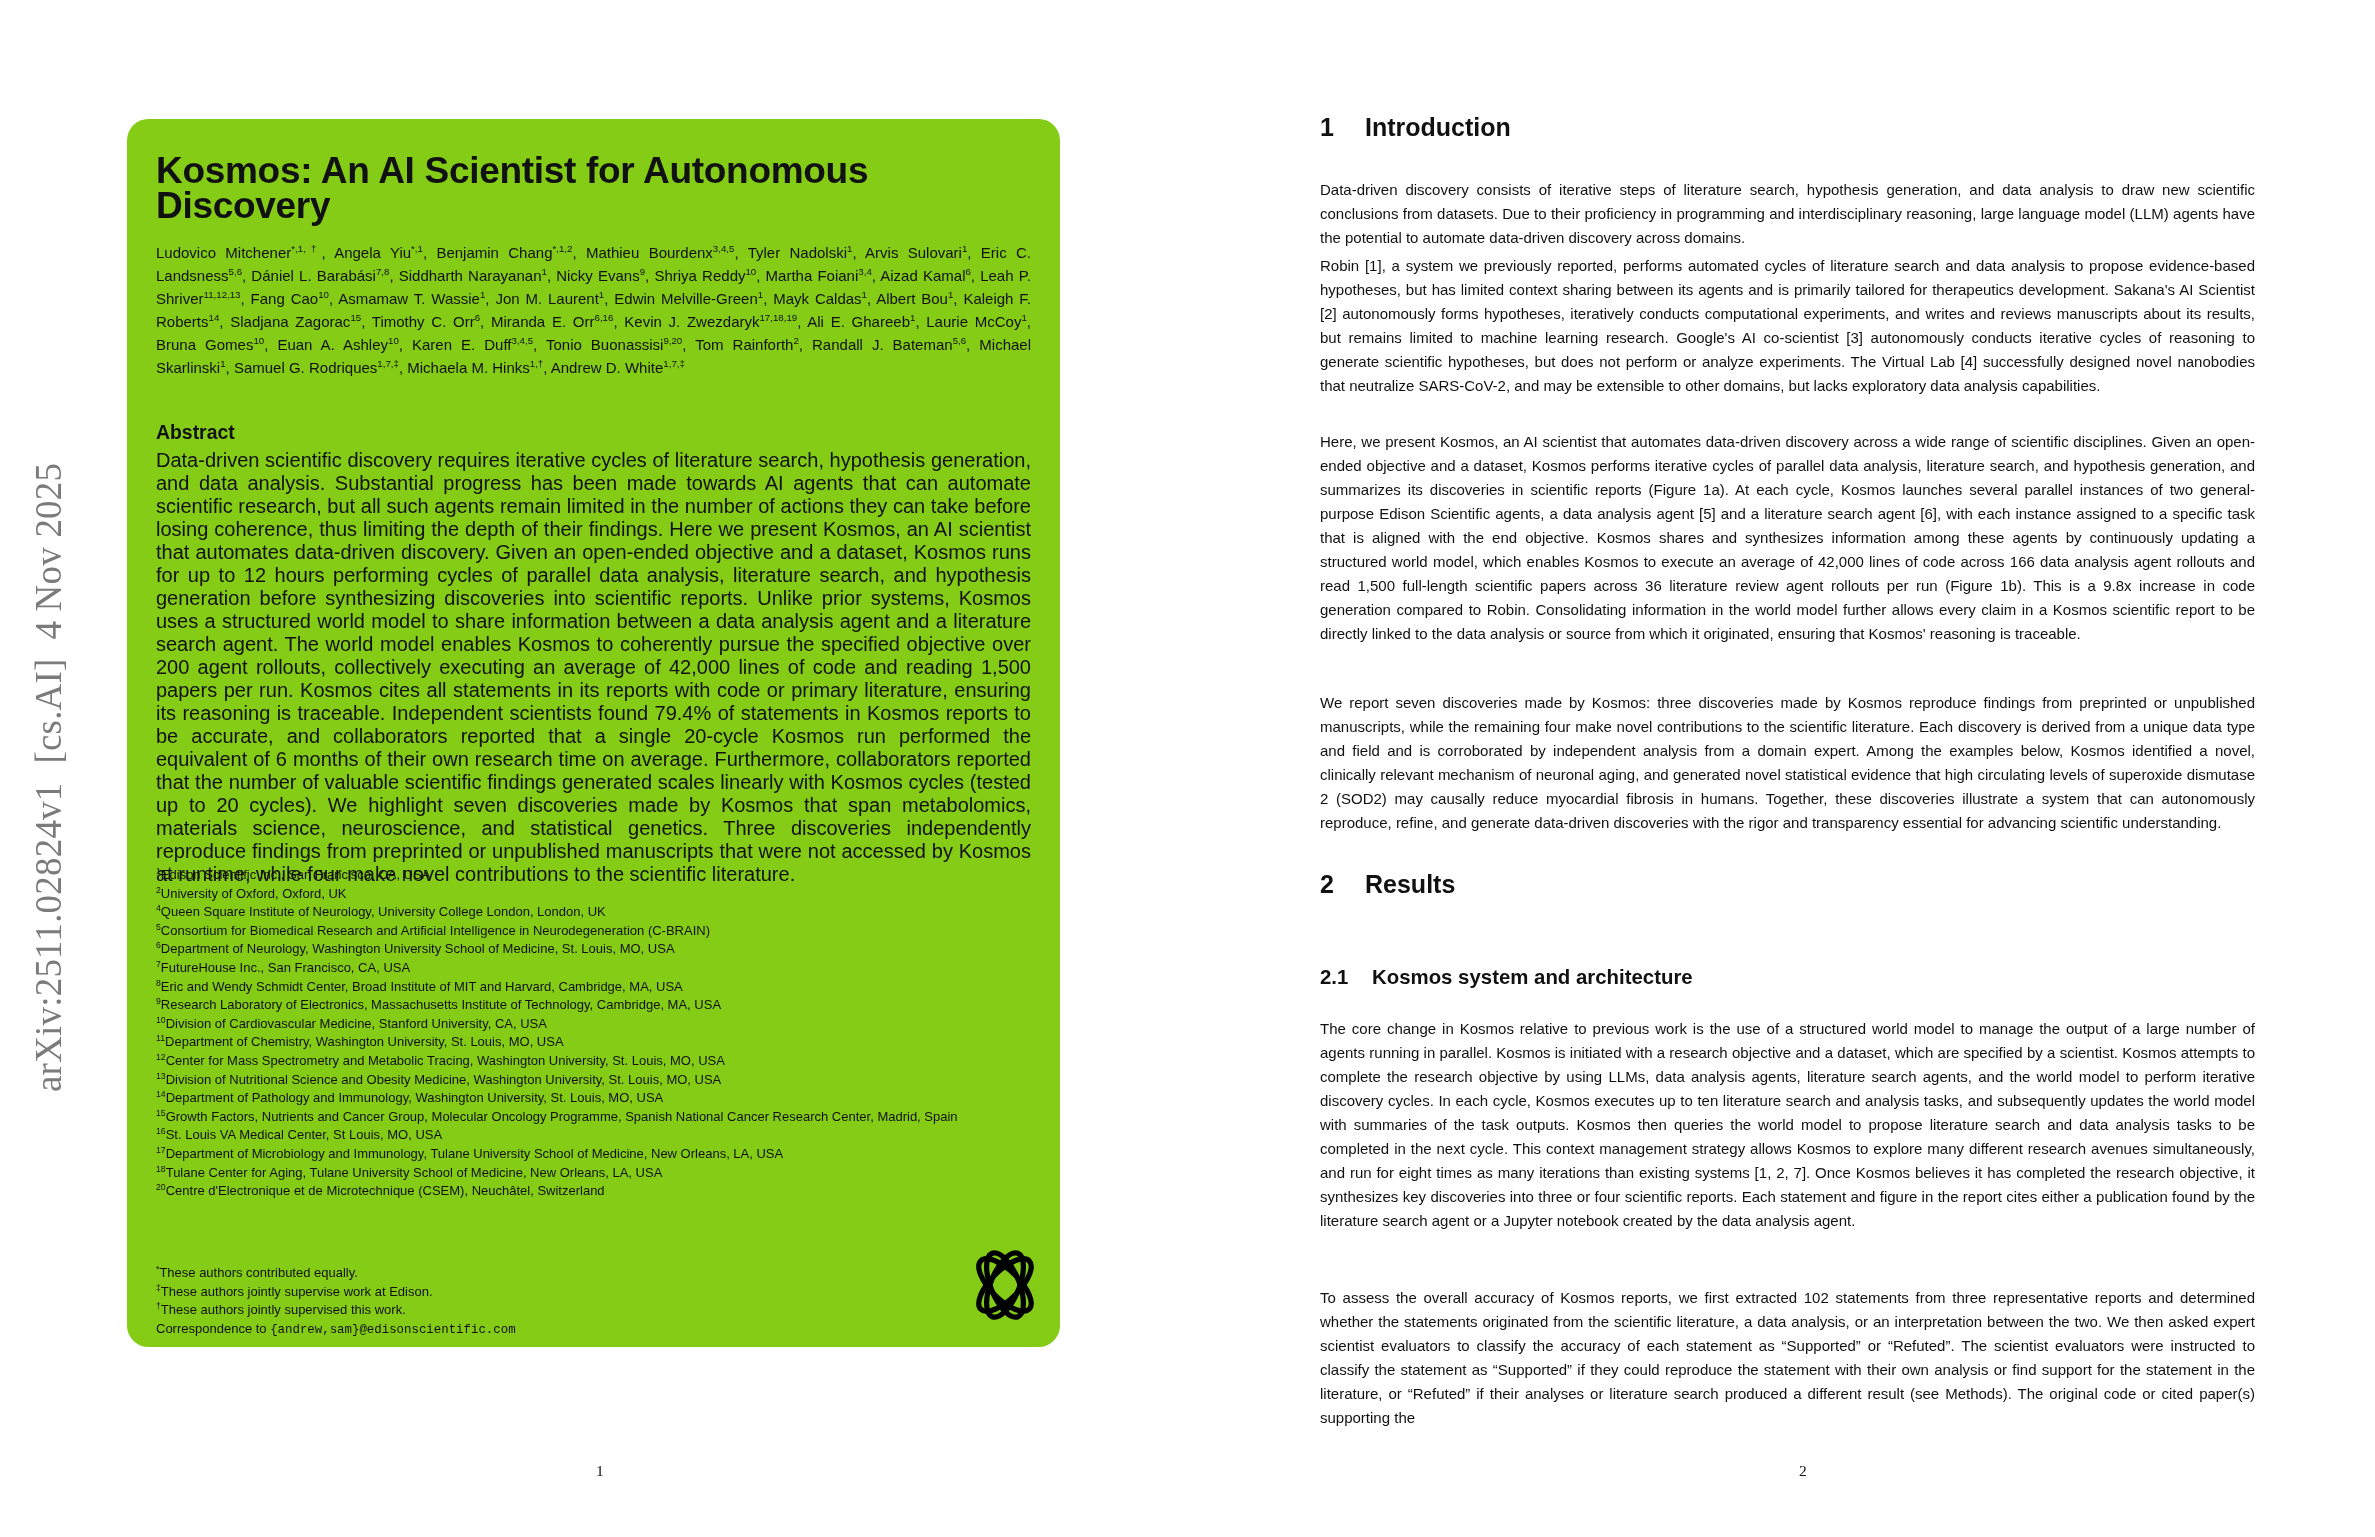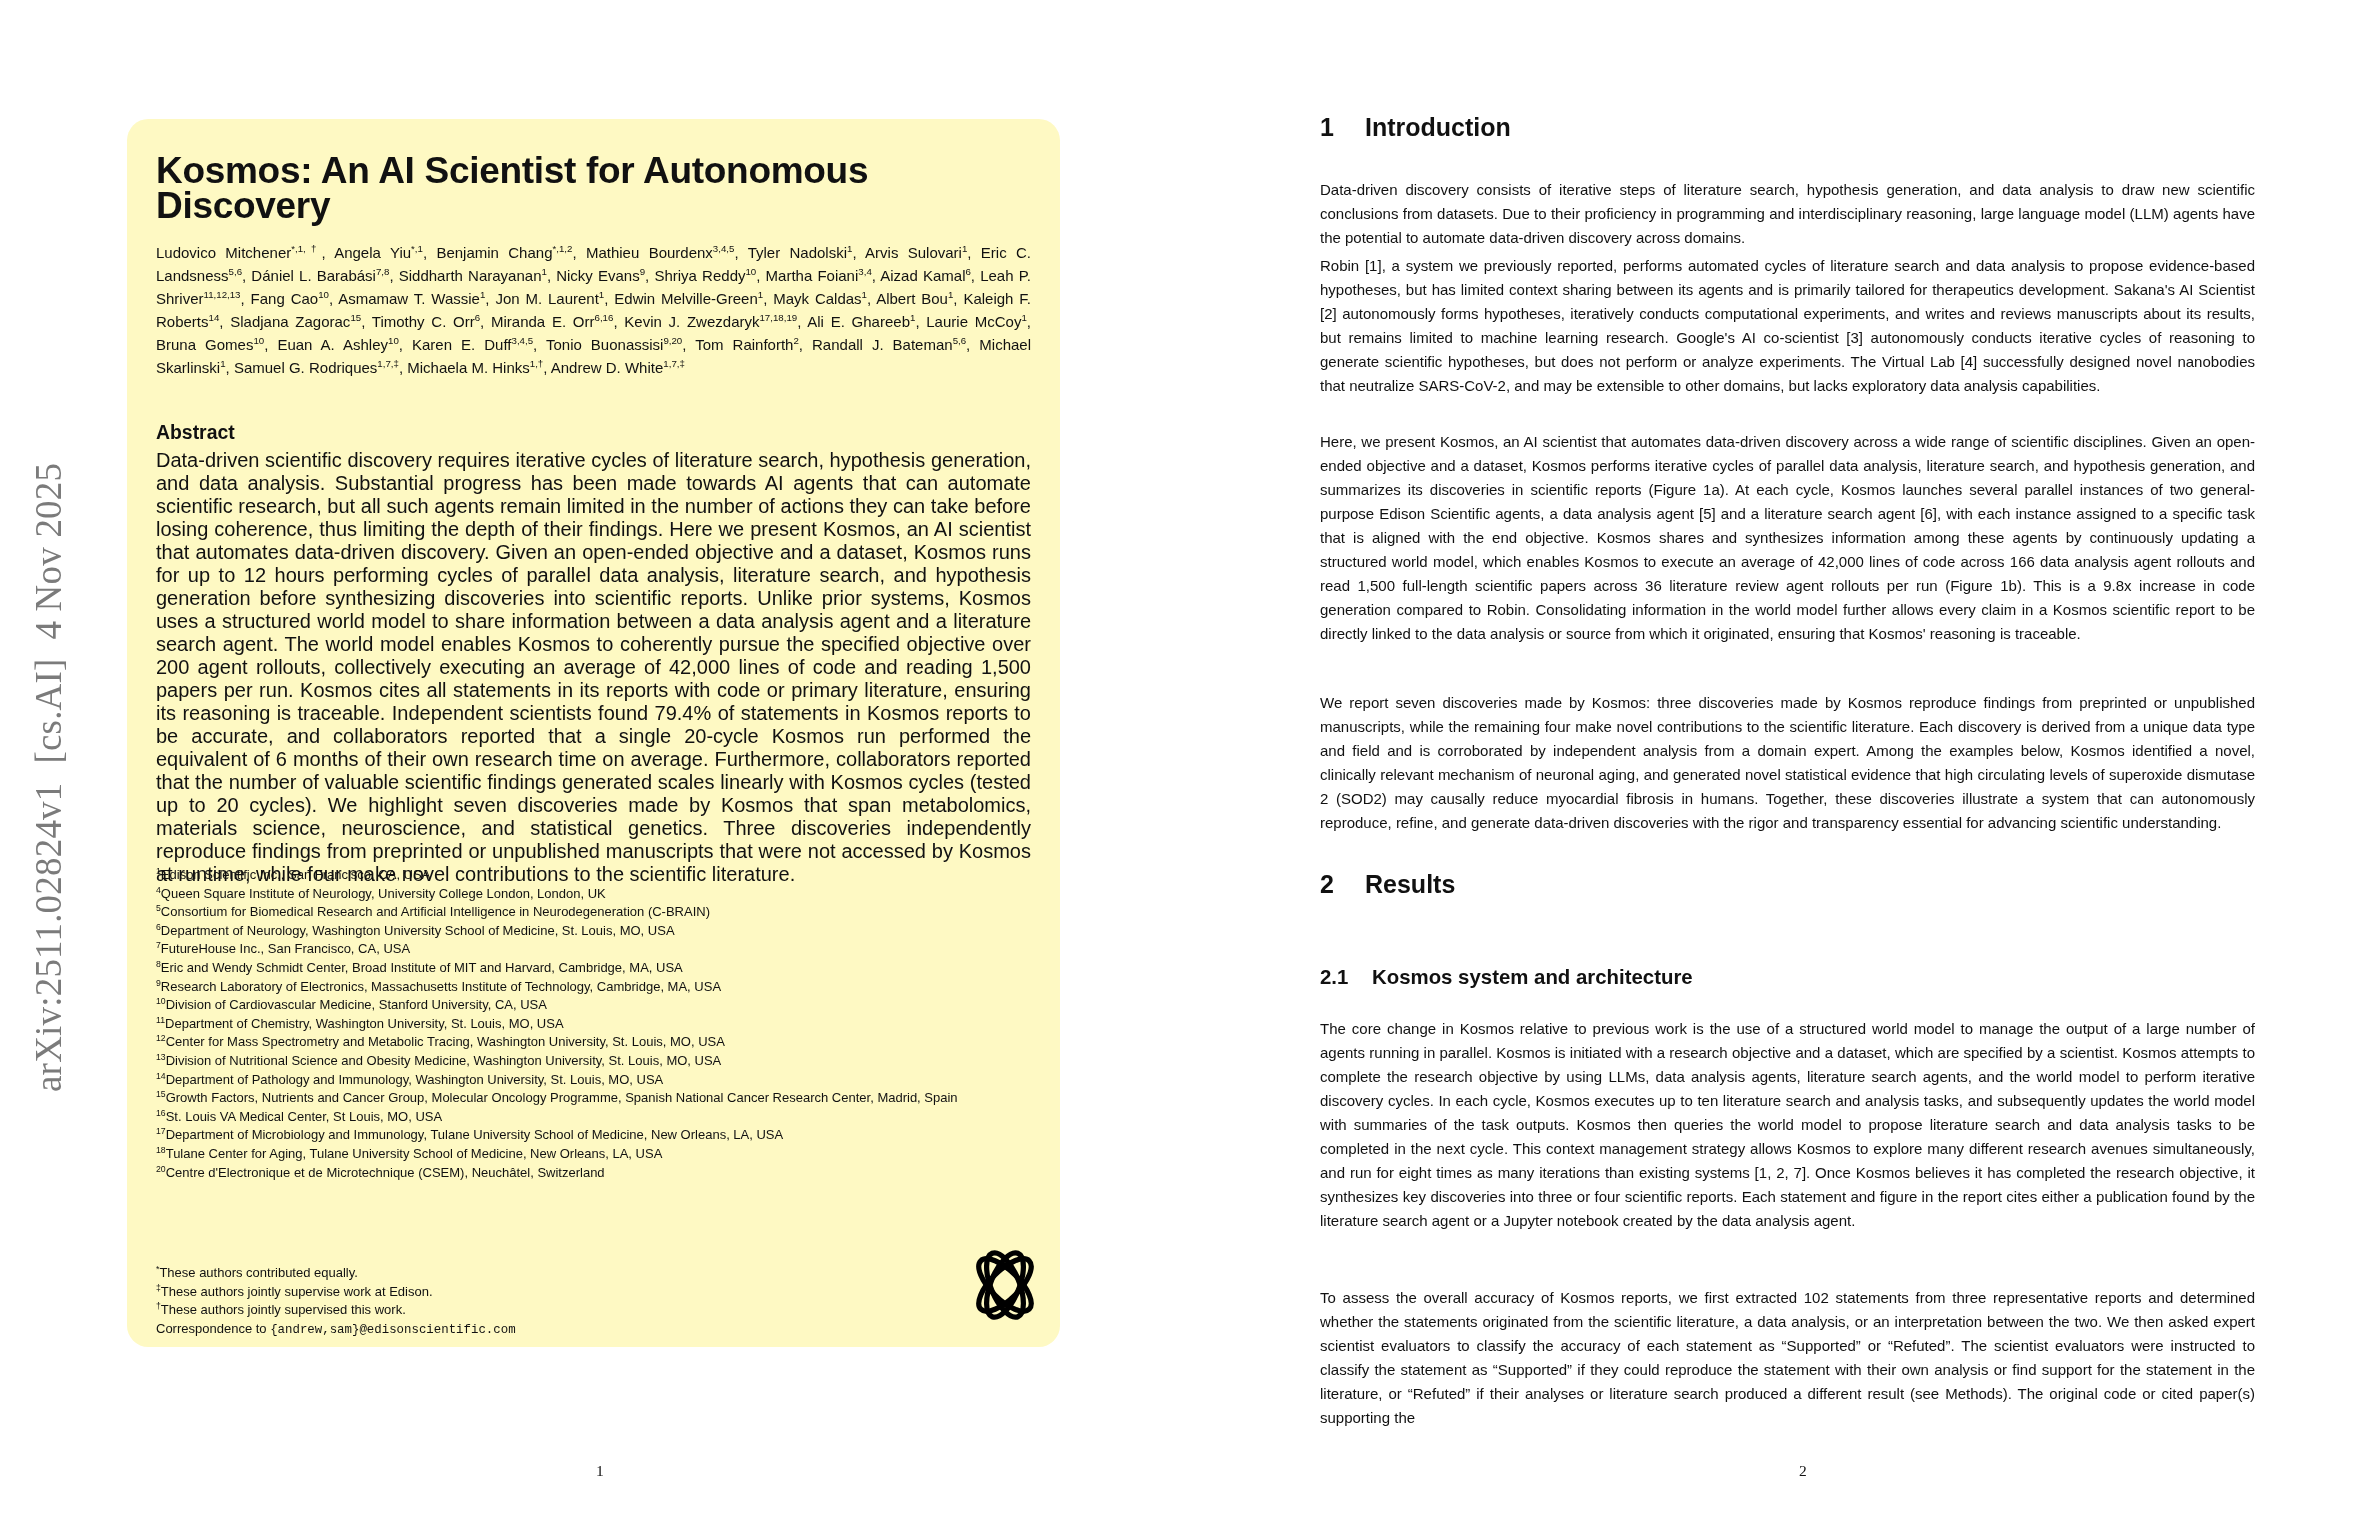--- a/index.html
+++ b/index.html
@@ -8,21 +8,21 @@
   .page { position: absolute; top: 0; width: 1188px; height: 1537px; background: #fff; }
   #page1 { left: 0; }
   #page2 { left: 1188px; }
 
   
   .arxiv-stamp { position: absolute; left: 27px; top: 1092px; transform-origin: 0 0; transform: rotate(-90deg);
                  font-family: "Liberation Serif", "DejaVu Serif", serif; font-size: 37px; color: #7b7b7b;
                  white-space: pre; letter-spacing: 0.2px; }
 
   
-  .card { position: absolute; left: 127px; top: 119px; width: 933px; height: 1228px; background: #fef9c3;
+  .card { position: absolute; left: 127px; top: 119px; width: 933px; height: 1228px; background: #84cc16;
           border-radius: 21.3px; }
   .title { position: absolute; left: 29px; top: 34px; width: 873px; margin: 0; font-size: 37px; line-height: 35px;
            font-weight: bold; letter-spacing: -0.3px; }
   .authors { position: absolute; left: 29px; top: 122px; width: 875px; margin: 0; font-size: 15px; line-height: 23px;
              text-align: justify; }
   .authors sup { font-size: 9.7px; line-height: 0; vertical-align: 5.8px; }
   .abstract-heading { position: absolute; left: 29px; top: 302px; margin: 0; font-size: 19.4px; font-weight: bold; }
   .abstract-text { position: absolute; left: 29px; top: 330px; width: 875px; margin: 0; font-size: 20px; line-height: 23px;
                    text-align: justify; }
   .affiliations { position: absolute; left: 29px; top: 747px; width: 875px; margin: 0; padding: 0; list-style: none;
@@ -52,20 +52,21 @@
 
   <div class="card">
     <h1 class="title">Kosmos: An AI Scientist for Autonomous Discovery</h1>
     <p class="authors" id="author-list"><span>Ludovico Mitchener</span><sup>*,1,†</sup>, <span>Angela Yiu</span><sup>*,1</sup>, <span>Benjamin Chang</span><sup>*,1,2</sup>, <span>Mathieu Bourdenx</span><sup>3,4,5</sup>, <span>Tyler Nadolski</span><sup>1</sup>, <span>Arvis Sulovari</span><sup>1</sup>, <span>Eric C. Landsness</span><sup>5,6</sup>, <span>Dániel L. Barabási</span><sup>7,8</sup>, <span>Siddharth Narayanan</span><sup>1</sup>, <span>Nicky Evans</span><sup>9</sup>, <span>Shriya Reddy</span><sup>10</sup>, <span>Martha Foiani</span><sup>3,4</sup>, <span>Aizad Kamal</span><sup>6</sup>, <span>Leah P. Shriver</span><sup>11,12,13</sup>, <span>Fang Cao</span><sup>10</sup>, <span>Asmamaw T. Wassie</span><sup>1</sup>, <span>Jon M. Laurent</span><sup>1</sup>, <span>Edwin Melville-Green</span><sup>1</sup>, <span>Mayk Caldas</span><sup>1</sup>, <span>Albert Bou</span><sup>1</sup>, <span>Kaleigh F. Roberts</span><sup>14</sup>, <span>Sladjana Zagorac</span><sup>15</sup>, <span>Timothy C. Orr</span><sup>6</sup>, <span>Miranda E. Orr</span><sup>6,16</sup>, <span>Kevin J. Zwezdaryk</span><sup>17,18,19</sup>, <span>Ali E. Ghareeb</span><sup>1</sup>, <span>Laurie McCoy</span><sup>1</sup>, <span>Bruna Gomes</span><sup>10</sup>, <span>Euan A. Ashley</span><sup>10</sup>, <span>Karen E. Duff</span><sup>3,4,5</sup>, <span>Tonio Buonassisi</span><sup>9,20</sup>, <span>Tom Rainforth</span><sup>2</sup>, <span>Randall J. Bateman</span><sup>5,6</sup>, <span>Michael Skarlinski</span><sup>1</sup>, <span>Samuel G. Rodriques</span><sup>1,7,‡</sup>, <span>Michaela M. Hinks</span><sup>1,†</sup>, <span>Andrew D. White</span><sup>1,7,‡</sup></p>
 
     <h2 class="abstract-heading">Abstract</h2>
     <p class="abstract-text">Data-driven scientific discovery requires iterative cycles of literature search, hypothesis generation, and data analysis. Substantial progress has been made towards AI agents that can automate scientific research, but all such agents remain limited in the number of actions they can take before losing coherence, thus limiting the depth of their findings. Here we present Kosmos, an AI scientist that automates data-driven discovery. Given an open-ended objective and a dataset, Kosmos runs for up to 12 hours performing cycles of parallel data analysis, literature search, and hypothesis generation before synthesizing discoveries into scientific reports. Unlike prior systems, Kosmos uses a structured world model to share information between a data analysis agent and a literature search agent. The world model enables Kosmos to coherently pursue the specified objective over 200 agent rollouts, collectively executing an average of 42,000 lines of code and reading 1,500 papers per run. Kosmos cites all statements in its reports with code or primary literature, ensuring its reasoning is traceable. Independent scientists found 79.4% of statements in Kosmos reports to be accurate, and collaborators reported that a single 20-cycle Kosmos run performed the equivalent of 6 months of their own research time on average. Furthermore, collaborators reported that the number of valuable scientific findings generated scales linearly with Kosmos cycles (tested up to 20 cycles). We highlight seven discoveries made by Kosmos that span metabolomics, materials science, neuroscience, and statistical genetics. Three discoveries independently reproduce findings from preprinted or unpublished manuscripts that were not accessed by Kosmos at runtime, while four make novel contributions to the scientific literature.</p>
 
     <ul class="affiliations" id="affiliation-list">
         <li><sup>1</sup><span>Edison Scientific Inc., San Francisco, CA, USA</span></li>
+        <li><sup>2</sup><span>University of Oxford, Oxford, UK</span></li>
         <li><sup>4</sup><span>Queen Square Institute of Neurology, University College London, London, UK</span></li>
         <li><sup>5</sup><span>Consortium for Biomedical Research and Artificial Intelligence in Neurodegeneration (C-BRAIN)</span></li>
         <li><sup>6</sup><span>Department of Neurology, Washington University School of Medicine, St. Louis, MO, USA</span></li>
         <li><sup>7</sup><span>FutureHouse Inc., San Francisco, CA, USA</span></li>
         <li><sup>8</sup><span>Eric and Wendy Schmidt Center, Broad Institute of MIT and Harvard, Cambridge, MA, USA</span></li>
         <li><sup>9</sup><span>Research Laboratory of Electronics, Massachusetts Institute of Technology, Cambridge, MA, USA</span></li>
         <li><sup>10</sup><span>Division of Cardiovascular Medicine, Stanford University, CA, USA</span></li>
         <li><sup>11</sup><span>Department of Chemistry, Washington University, St. Louis, MO, USA</span></li>
         <li><sup>12</sup><span>Center for Mass Spectrometry and Metabolic Tracing, Washington University, St. Louis, MO, USA</span></li>
         <li><sup>13</sup><span>Division of Nutritional Science and Obesity Medicine, Washington University, St. Louis, MO, USA</span></li>

